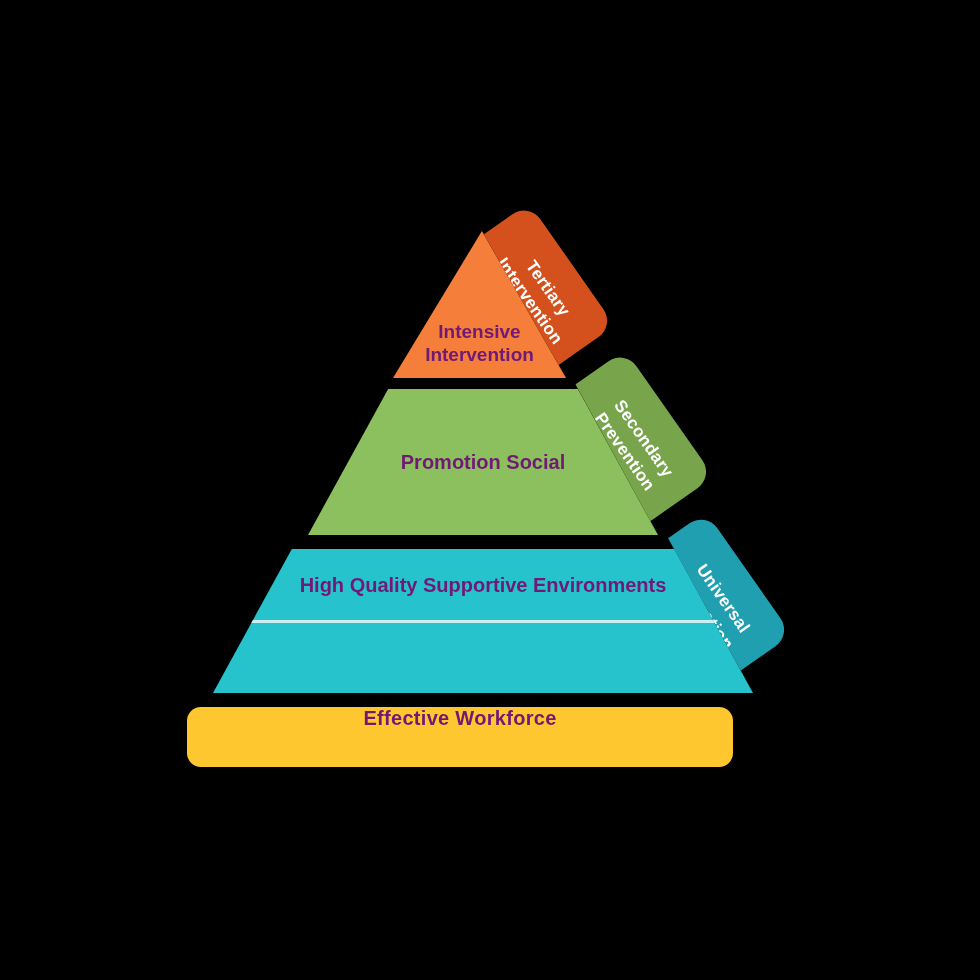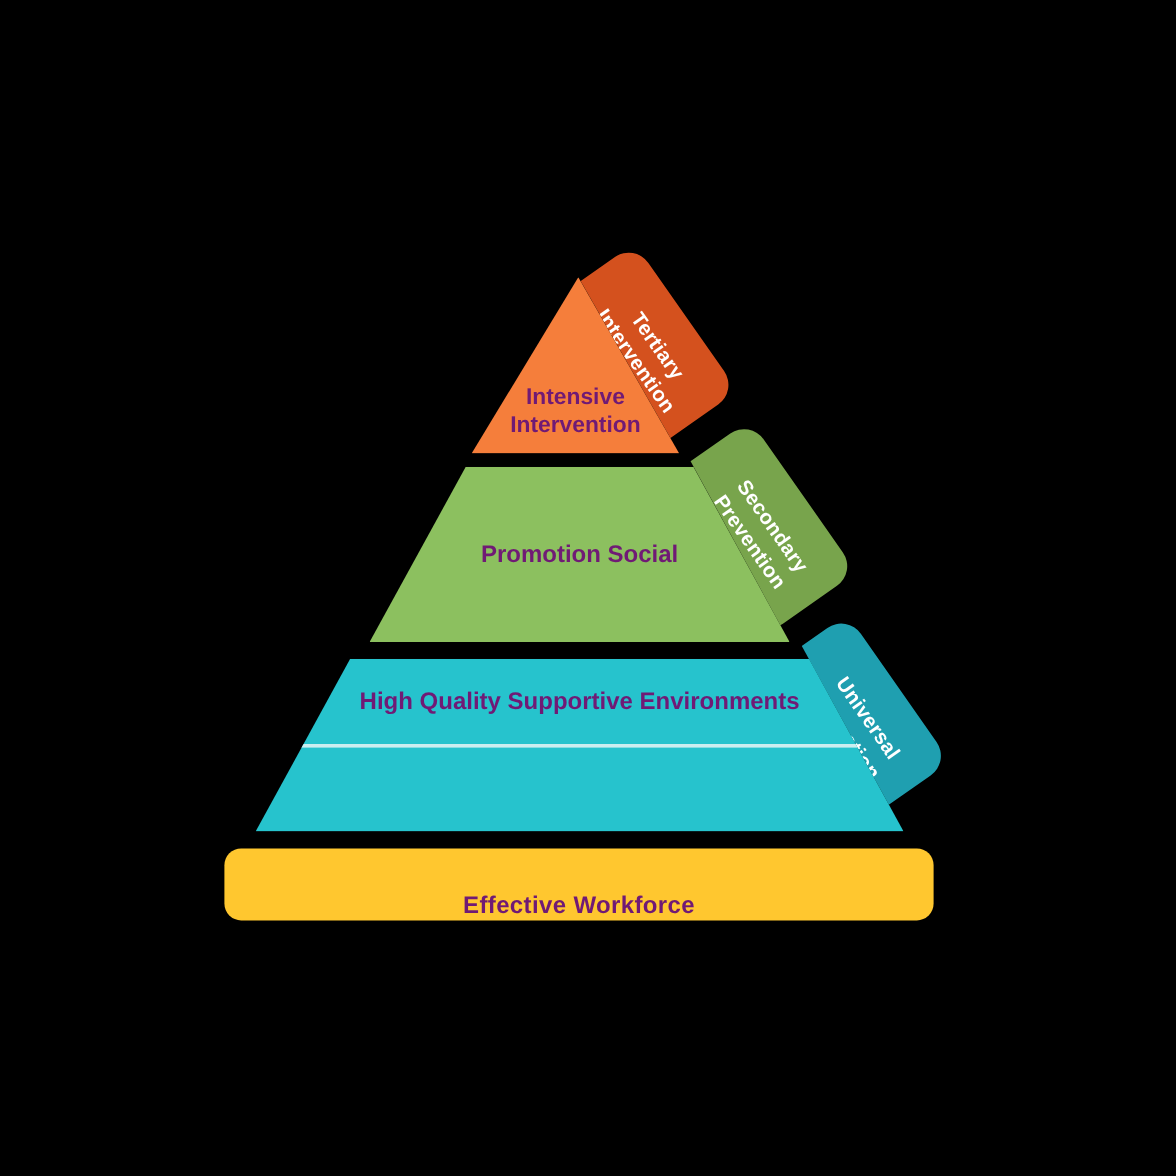--- a/index.html
+++ b/index.html
@@ -45,22 +45,22 @@
     clip-path:polygon(14.6% 0,85.4% 0,100% 100%,0 100%);
     font-size:20px;
   }
   .teal-half{position:absolute;left:0;width:100%;height:50%;
     display:flex;align-items:center;justify-content:center;}
   .teal-half.top{top:0;}
   .teal-half.bottom{bottom:0;}
   .divider{position:absolute;left:0;top:50%;width:100%;height:3px;margin-top:-1px;
     background:#CBEEF0;}
   .tier.bar{
-    left:187px;top:707px;width:591px;height:60px;background:#FFC72F;border-radius:14px;
-    display:flex;align-items:flex-end;justify-content:center;font-size:20px;
+    left:187px;top:707px;width:546px;height:60px;background:#FFC72F;border-radius:14px;
+    display:flex;align-items:flex-start;justify-content:center;font-size:20px;
     letter-spacing:.3px;
   }
 </style>
 </head>
 <body>
 
 <div id="canvas">
 
   <div class="tab-clip orange">
     <div class="tab orange">

